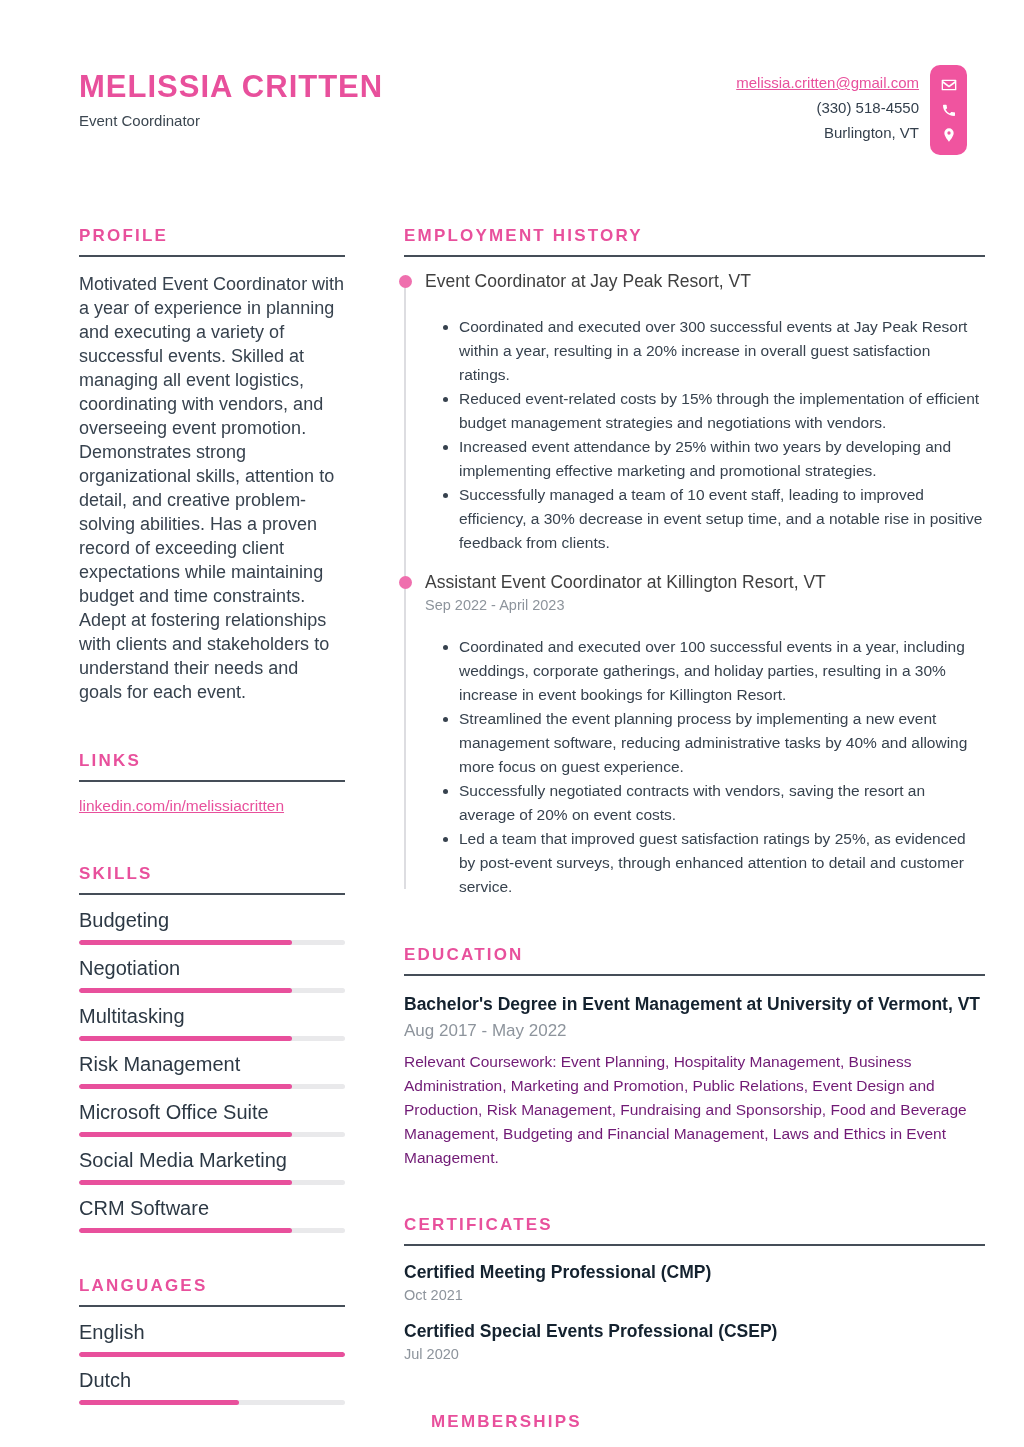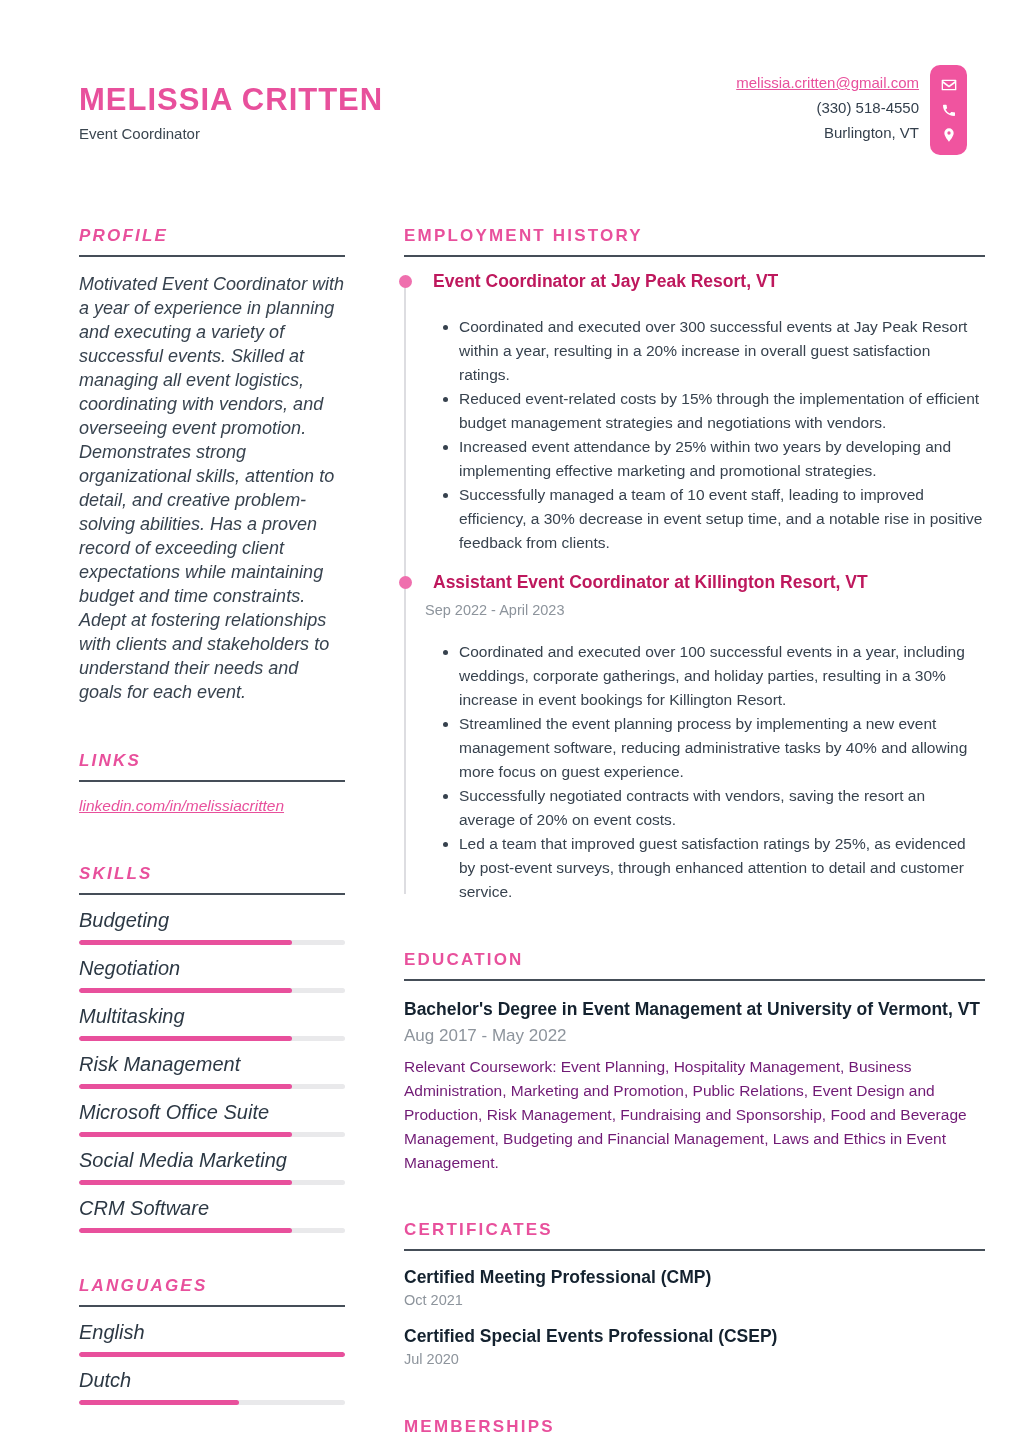--- a/index.html
+++ b/index.html
@@ -8,21 +8,21 @@
     width: 1024px; height: 1447px;
     background: #ffffff;
     font-family: "Liberation Sans", sans-serif;
     color: #3b4650;
     overflow: hidden;
     position: relative;
   }
   .page { padding: 70px 39px 0 79px; }
 
   
-  .top { display: flex; justify-content: space-between; align-items: center; }
+  .top { display: flex; justify-content: space-between; align-items: flex-start; }
   .name {
     margin: 0; font-size: 31px; font-weight: bold; letter-spacing: 1px;
     color: #e8509c; line-height: 34px;
   }
   .subtitle { margin-top: 8px; font-size: 15px; color: #3b4650; }
   .contact-wrap { display: flex; align-items: flex-start; }
   .contact { text-align: right; font-size: 15px; line-height: 25px; color: #333f4c; }
   .contact a { color: #e8509c; text-decoration: underline; }
   .iconbar {
     margin-left: 11px; margin-right: 18px; margin-top: -5px;
@@ -36,21 +36,21 @@
   
   .columns { display: flex; gap: 59px; margin-top: 71px; }
   .col-left  { width: 266px; flex: 0 0 266px; }
   .col-right { flex: 1; min-width: 0; }
 
   
   .sec-head {
     margin: 0; font-size: 17px; font-weight: bold; letter-spacing: 2.2px;
     color: #e8509c; padding-bottom: 9px; border-bottom: 2px solid #454e58;
   }
-  .section { margin-bottom: 47px; font-style: italic; }
+  .section { margin-bottom: 47px; }
   .sec-body { margin-top: 15px; }
 
   
   .profile-text { font-size: 18px; line-height: 24px; color: #37424e; }
   .link-item a { color: #e8509c; font-size: 15.5px; text-decoration: underline; }
 
   .skill { margin-bottom: 13px; }
   .skill-name { font-size: 20px; color: #2c3844; line-height: 21px; margin-bottom: 9px; }
   .bar-track { height: 5px; background: #e9e9eb; border-radius: 3px; overflow: hidden; }
   .bar-fill  { height: 100%; background: #e8509c; border-radius: 3px; }
@@ -59,21 +59,21 @@
   .jobs { position: relative; margin-top: 13px; }
   .jobs::before {
     content: ""; position: absolute; left: 0; top: 12px; bottom: 10px;
     width: 2px; background: #dddde1;
   }
   .job { position: relative; padding-left: 21px; }
   .job::before {
     content: ""; position: absolute; left: -5.5px; top: 5px;
     width: 13px; height: 13px; border-radius: 50%; background: #ef6fae;
   }
-  .job-title { margin: 8px; font-size: 17.5px; font-weight: bold; color: #be185d; line-height: 23px; }
+  .job-title { margin: 0; font-size: 17.5px; font-weight: normal; color: #404040; line-height: 23px; }
   .job-dates { font-size: 14.5px; color: #8d949c; margin-top: 3px; }
   .job ul { margin: 22px 0 16px; padding-left: 34px; }
   .job li { font-size: 15.5px; line-height: 24px; color: #37424e; }
 
   .edu-title { margin: 0; font-size: 17.5px; font-weight: bold; color: #14222f; line-height: 26px; }
   .edu-dates { font-size: 17px; color: #8d949c; margin-top: 4px; }
   .edu-desc  { font-size: 15.5px; line-height: 24px; color: #701a75; margin-top: 9px; }
 
   .cert { margin-bottom: 17px; }
   .cert-title { margin: 0; font-size: 17.5px; font-weight: bold; color: #14222f; line-height: 22px; }
@@ -259,18 +259,18 @@
             <div class="cert-date">Oct 2021</div>
           </div>
           <div class="cert">
             <h3 class="cert-title">Certified Special Events Professional (CSEP)</h3>
             <div class="cert-date">Jul 2020</div>
           </div>
         </div>
       </div>
 
       <div>
-        <h2 class="sec-head" style="border-bottom:none;">MEMBERSHIPS</h2>
+        <h2 class="sec-head" style="border-bottom:none;margin-left:27px;">MEMBERSHIPS</h2>
       </div>
 
     </div>
   </div>
 </div>
 
 </body></html>

